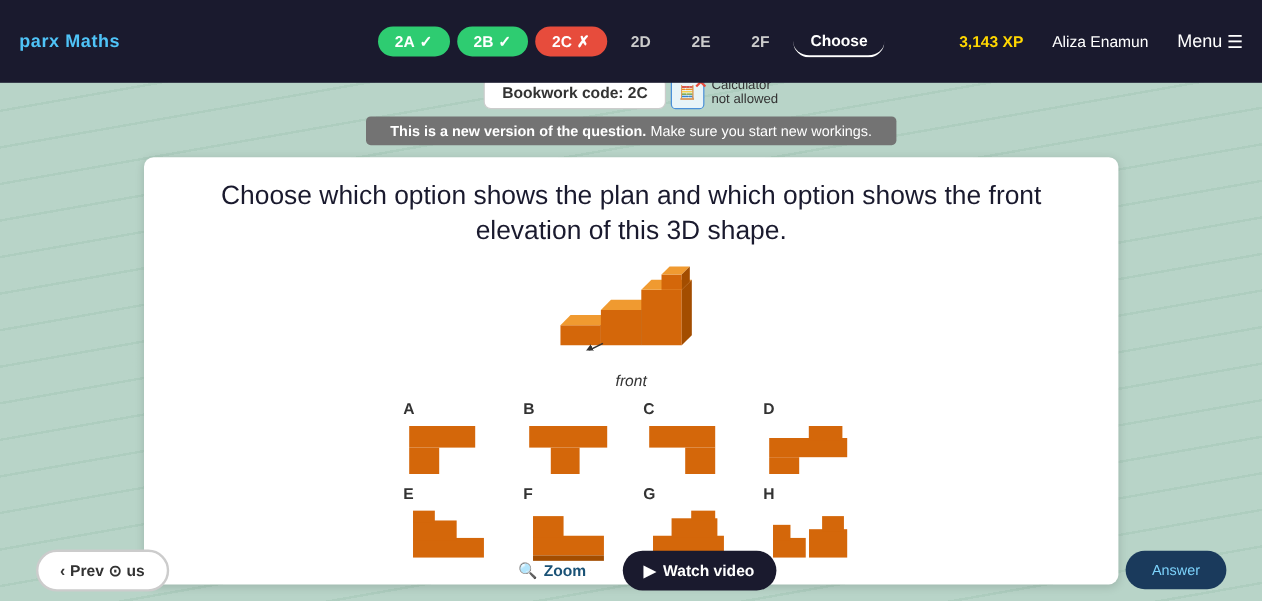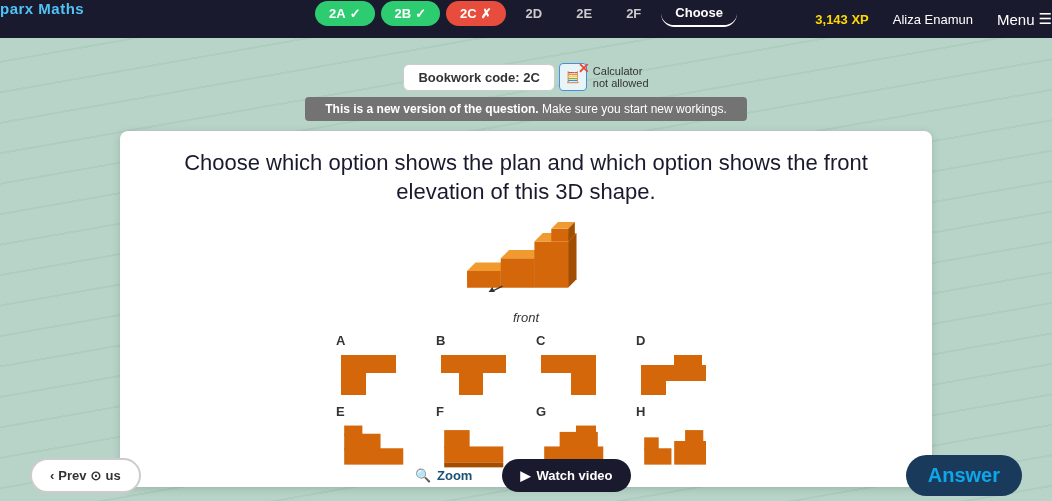--- a/index.html
+++ b/index.html
@@ -27,24 +27,25 @@
       pointer-events: none;
       z-index: 0;
     }
 
     
     .top-nav {
       position: absolute;
       top: 0;
       left: 0;
       right: 0;
-      height: 38px;
+      height: 69px;
       background: #1a1a2e;
       display: flex;
-      padding: 0 0;
+      align-items: center;
+      padding: 0 16px;
       z-index: 10;
     }
 
     .brand-logo {
       color: white;
       font-size: 15px;
       font-weight: bold;
       margin-right: auto;
       letter-spacing: 0.5px;
     }
@@ -320,24 +321,24 @@
       align-items: center;
       gap: 6px;
       color: white;
     }
 
     .answer-btn {
       background: #1a3a5c;
       border: none;
       border-radius: 25px;
       padding: 9px 22px;
-      font-size: 20px;
-      font-weight: 700;
-      cursor: pointer;
-      color: #0ea5e9;
+      font-size: 12px;
+      font-weight: 400;
+      cursor: pointer;
+      color: #7dd3fc;
     }
 
     
     .shape-orange { fill: #d4670a; }
     .shape-orange-dark { fill: #a34d00; }
     .shape-orange-top { fill: #f09a30; }
   </style>
 </head>
 <body>
 

